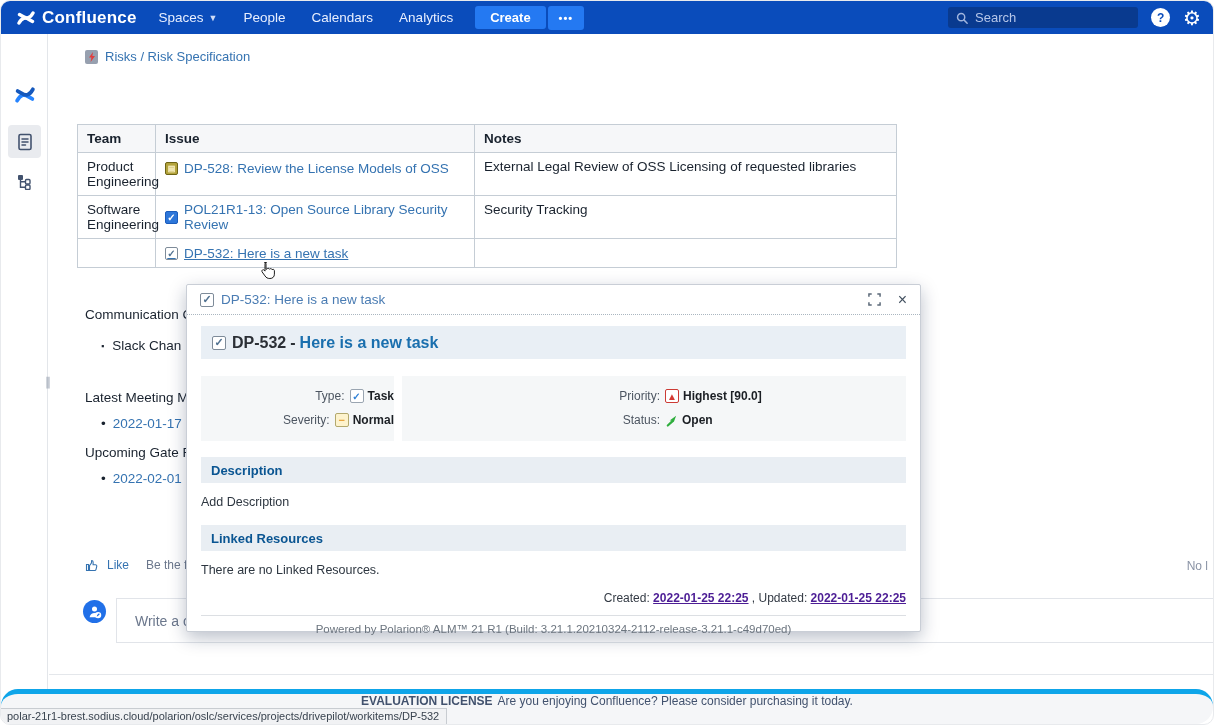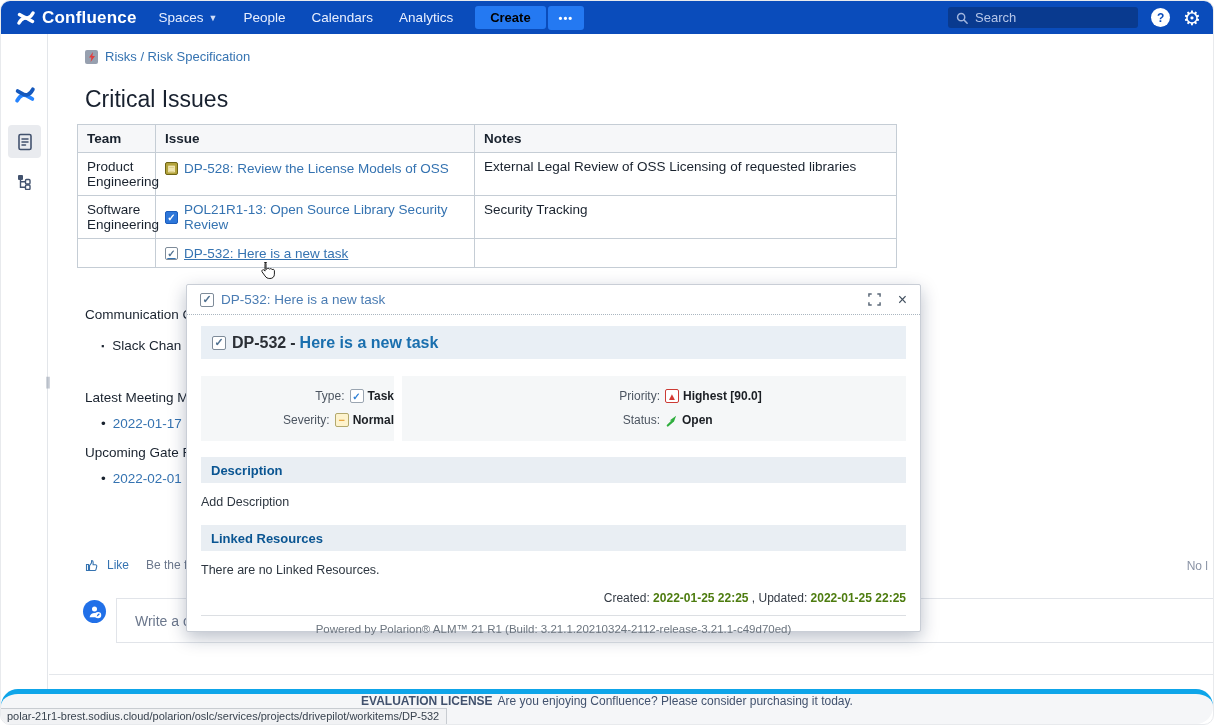--- a/index.html
+++ b/index.html
@@ -7,21 +7,21 @@
   body { font-family:"Liberation Sans", sans-serif; width:1214px; height:725px; position:relative; }
   .screen { position:absolute; inset:0; width:1214px; height:725px; background:#fff; border-radius:10px; overflow:hidden; border:1px solid #e8eaed; }
 
   
   .topnav { position:absolute; top:0; left:0; right:0; height:33px; background:#0a4cbb; display:flex; align-items:center; z-index:5; }
   .brand { display:flex; align-items:center; margin-left:16px; gap:7px; }
   .brand-name { color:#fff; font-size:17px; font-weight:bold; letter-spacing:.2px; }
   .navitems { display:flex; align-items:center; margin-left:22px; gap:26px; }
   .navitem { color:#e8efff; font-size:13.5px; cursor:pointer; display:flex; align-items:center; gap:5px; }
   .chev { font-size:9px; color:#cfdcf7; }
-  .btn-create { margin-left:22px; background:#2479f2; color:#000000; font-size:13px; font-weight:bold; padding:4px 15px; border-radius:3px; cursor:pointer; }
+  .btn-create { margin-left:22px; background:#2479f2; color:#ffffff; font-size:13px; font-weight:bold; padding:4px 15px; border-radius:3px; cursor:pointer; }
   .btn-more { margin-left:2px; background:#2479f2; color:#fff; font-size:11px; font-weight:bold; padding:6px 11px; border-radius:3px; cursor:pointer; letter-spacing:1px; }
   .nav-right { position:absolute; right:12px; top:0; height:33px; display:flex; align-items:center; gap:13px; }
   .searchbox { width:190px; height:21px; background:#093a8f; border-radius:3px; display:flex; align-items:center; padding:0 8px; gap:7px; }
   .searchbox .ph { color:#b6c6e9; font-size:13px; }
   .help-circle { width:19px; height:19px; border-radius:50%; background:#fff; color:#0a4cbb; font-weight:bold; font-size:12px; display:flex; align-items:center; justify-content:center; cursor:pointer; }
   .nav-gear { color:#fff; font-size:20px; line-height:20px; cursor:pointer; }
 
   
   .sidebar { position:absolute; top:33px; left:0; bottom:35px; width:47px; background:#fff; border-right:1px solid #e3e6ea; z-index:4; }
   .sb-logo { position:absolute; top:46px; left:7px; width:33px; height:30px; display:flex; align-items:center; justify-content:center; }
@@ -80,21 +80,21 @@
   .fpanel-l .flabel { width:148px; }
   .fpanel-r .flabel { width:258px; }
   .fval { display:flex; align-items:center; gap:4px; margin-left:5px; font-weight:bold; color:#1b1f24; }
   .fic { width:14px; height:14px; border-radius:2px; display:inline-flex; align-items:center; justify-content:center; flex:none; }
   .fic-task { background:#fff; border:1px solid #9aa5b1; color:#2f81d6; font-size:10px; font-weight:bold; }
   .fic-sev { background:#fdf3cd; border:1px solid #b3a96e; color:#e8a33d; font-size:11px; font-weight:bold; }
   .fic-pri { background:#fff; border:1px solid #cc3b35; color:#d43a33; font-size:10px; font-weight:bold; }
   .sec-header { margin-top:16px; height:26px; background:#e9eef3; display:flex; align-items:center; padding:0 10px; font-size:13px; font-weight:bold; color:#0a5592; }
   .sec-body { margin-top:12px; font-size:12.5px; color:#2d3640; }
   .created-line { margin-top:14px; text-align:right; font-size:12px; color:#333a44; }
-  .created-line b { color:#4d7c0f; }
+  .created-line b { color:#4c1d95;text-decoration:underline; }
   .dlg-hr { border:none; border-top:1px solid #dcdfe3; margin-top:10px; }
   .powered { text-align:center; font-size:11.5px; color:#6c757f; margin-top:7px; }
 
   
   .footer-band { position:absolute; left:0; right:0; bottom:0; height:35px; background:#f5f6f8; border-top:5px solid #0ea5e9; display:flex; align-items:flex-start; justify-content:center; font-size:12px; color:#42526e; z-index:6;border-radius:17px; }
   .footer-band b { margin-right:5px; }
   .status-url { position:absolute; left:0; bottom:0; height:16px; background:#f1f2f4; border:1px solid #c8ccd1; border-left:none; border-bottom:none; font-size:11px; color:#39434f; padding:1px 7px 0 6px; z-index:8; white-space:nowrap; }
 
   .cursor-hand { position:absolute; left:258px; top:260px; z-index:20; pointer-events:none; }
   svg { display:block; }
@@ -171,21 +171,20 @@
   <div class="content">
     <div class="breadcrumb">
       <span class="bc-icon">
         <svg width="8" height="10" viewBox="0 0 8 10">
             <path d="M5 0 L1 5.5 H3.4 L2.6 10 L7 4 H4.4 Z" fill="#e03f3f"></path>
           </svg>
       </span>
       <span>Risks / Risk Specification</span>
     </div>
 
-    <div class="page-title">Critical Issues</div>
 
     <table class="issues">
       <colgroup>
           <col style="width:78px">
           <col style="width:319px">
           <col style="width:422px">
         </colgroup>
       <tbody>
           <tr>
         <th>Team</th>

